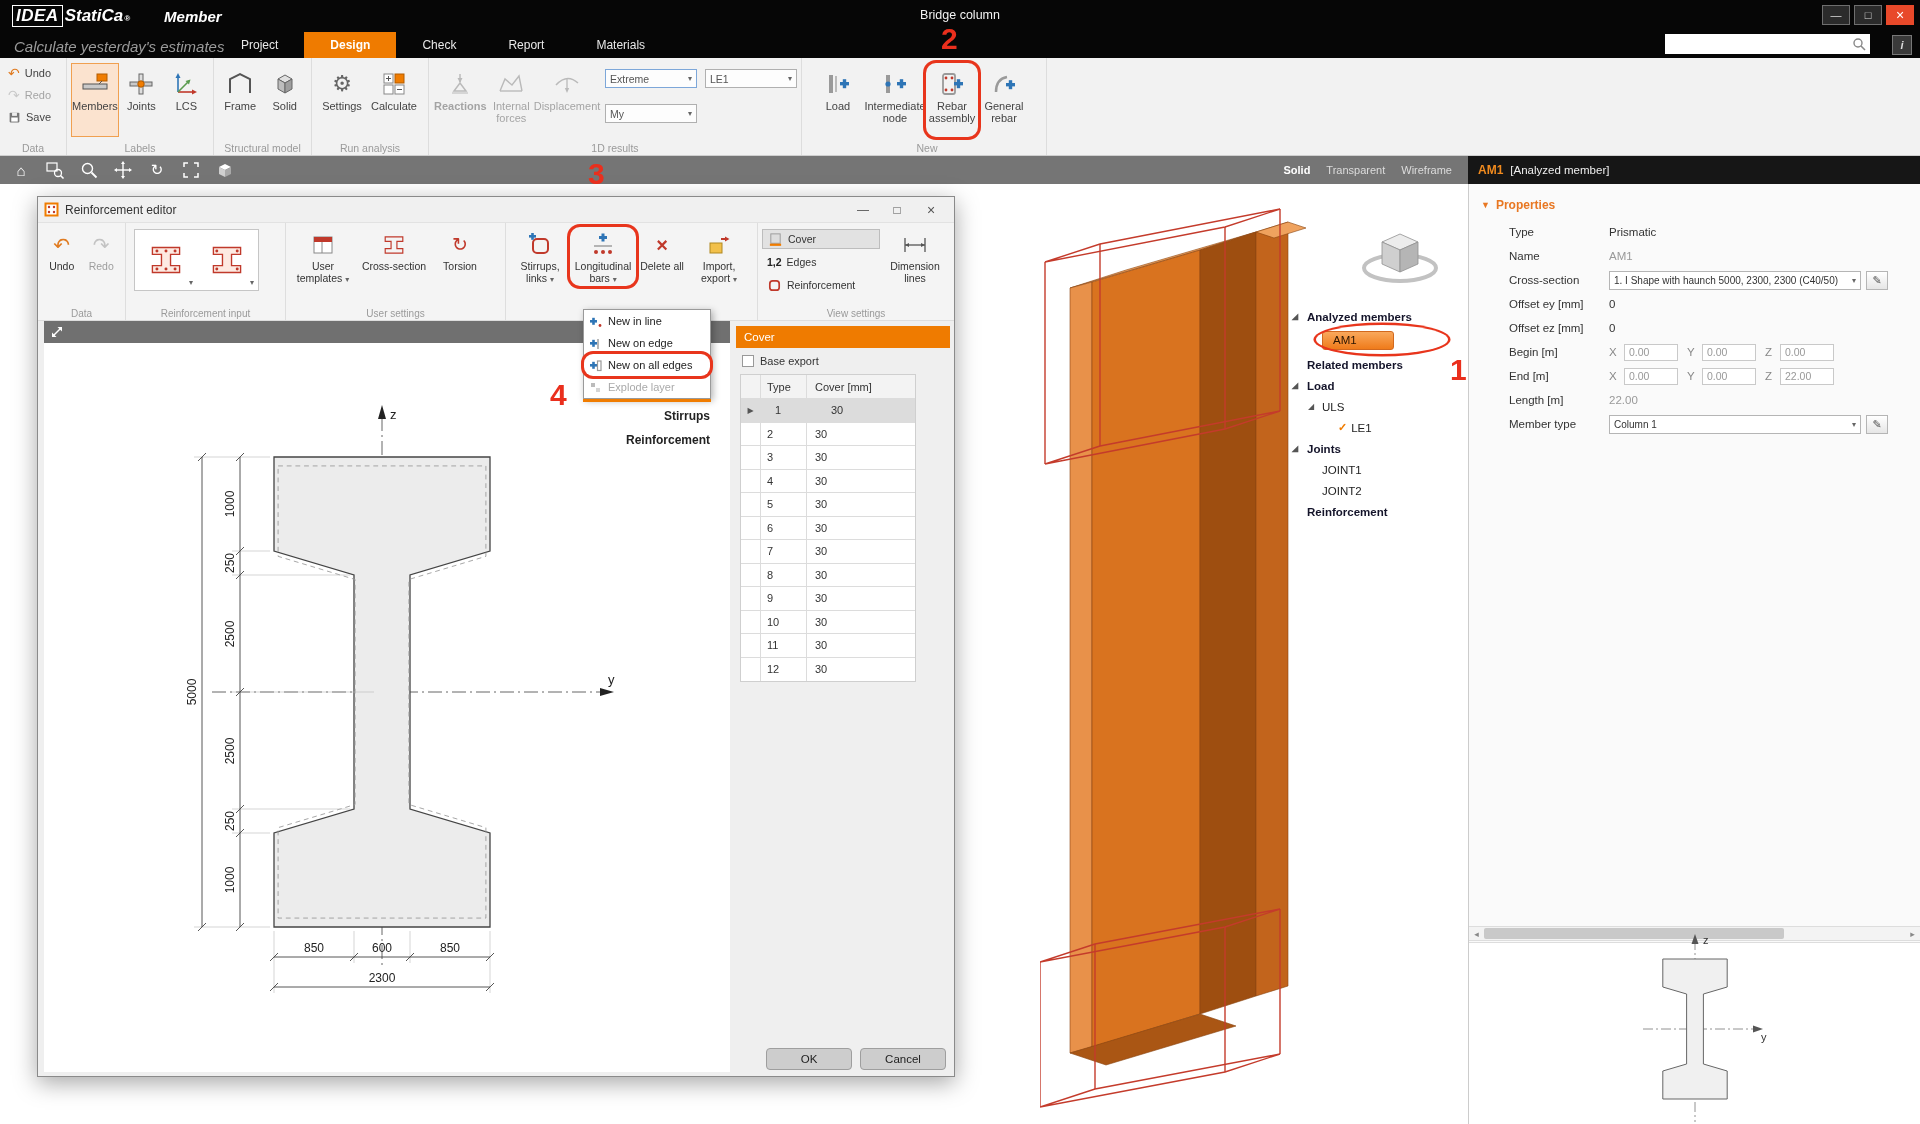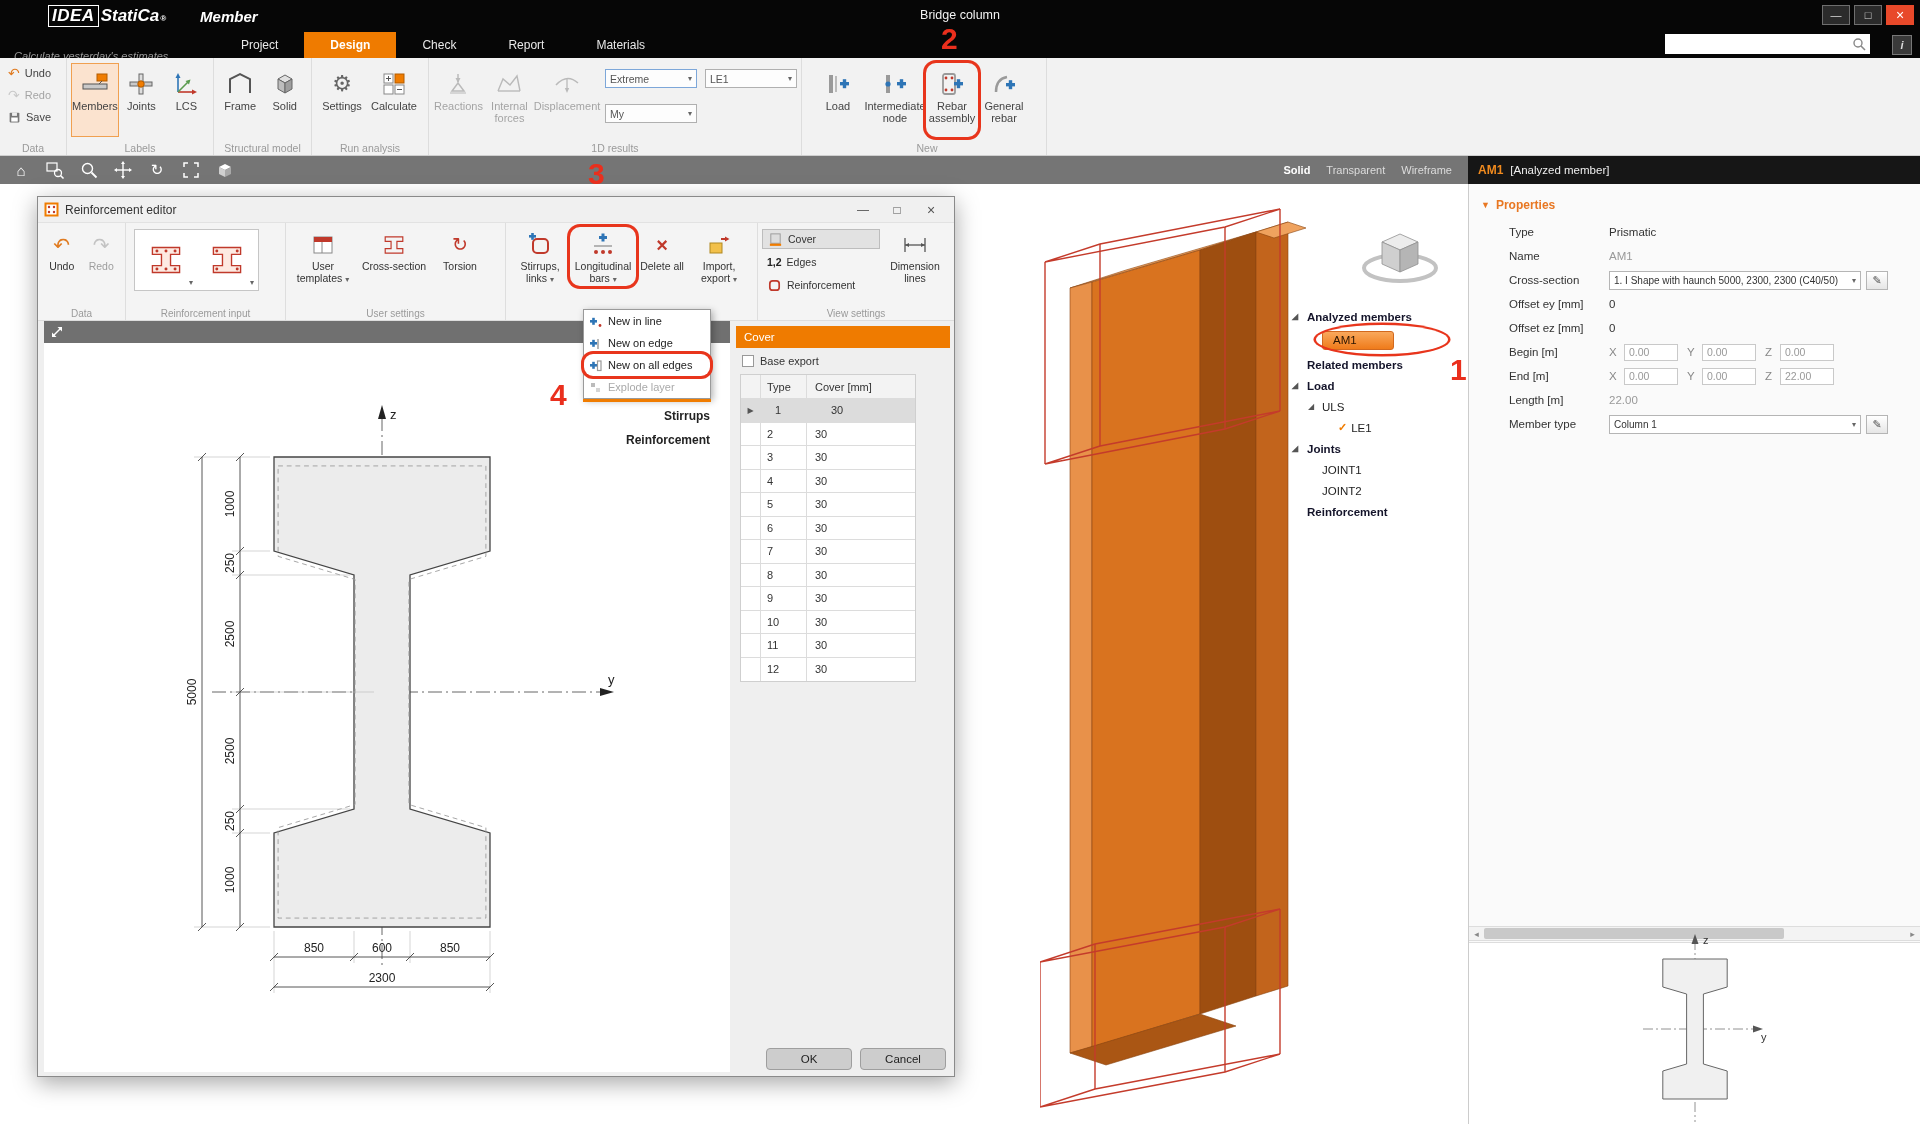--- a/index.html
+++ b/index.html
@@ -2,32 +2,32 @@
 <html><head>
 <meta charset="utf-8">
 <style>
   * { margin:0; padding:0; box-sizing:border-box; }
   html,body { width:1920px; height:1124px; overflow:hidden; }
   body { font-family:"Liberation Sans", sans-serif; font-size:12px; color:#333; background:#fff; }
   .app { position:relative; width:1920px; height:1124px; background:#fff; overflow:hidden; }
 
   
   .titlebar { position:absolute; left:0; top:0; width:1920px; height:58px; background:#060606; color:#fff; }
-  .tb-row1 { position:relative; height:32px; display:flex; align-items:center;padding-left:36px; }
+  .tb-row1 { position:relative; height:32px; display:flex; align-items:center; }
   .logo { display:flex; align-items:baseline; margin-left:12px; font-style:italic; font-weight:bold; }
   .logo .idea { font-size:17px; letter-spacing:.5px; color:#fff; border:1px solid #fff; padding:0 3px; margin-right:2px; }
   .logo .statica { font-size:17px; color:#fff; }
   .logo .reg { font-size:8px; vertical-align:super; margin-left:1px; }
   .appname { font-style:italic; font-weight:bold; font-size:15px; margin-left:34px; }
   .doc-title { position:absolute; left:50%; transform:translateX(-50%); top:8px; font-size:12.5px; color:#f2f2f2; }
   .winbtns { position:absolute; right:6px; top:5px; display:flex; gap:4px; }
   .winbtn { width:28px; height:20px; background:#2b2b2b; border:1px solid #6e6e6e; color:#ddd; font-size:11px; display:flex; align-items:center; justify-content:center; cursor:default; }
   .winbtn.close { background:#e8492a; border-color:#e8492a; color:#fff; font-size:14px; }
   .tb-row2 { position:relative; height:26px; display:flex; align-items:flex-end; }
-  .tagline { position:absolute; left:14px; top:18px; font-style:italic; font-size:11px; color:#9a9a9a; }
+  .tagline { position:absolute; left:14px; top:6px; font-style:italic; font-size:15px; color:#9a9a9a; }
   .tabs { position:absolute; left:215px; bottom:0; display:flex; }
   .tab { height:26px; line-height:26px; padding:0 26px; color:#e8e8e8; font-size:12px; cursor:default; }
   .tab.active { background:#ef7b00; color:#fff; font-weight:bold; }
   .searchbox { position:absolute; right:50px; bottom:4px; width:205px; height:20px; background:#fff; display:flex; align-items:center; padding:0 4px; }
   .searchbox input { border:none; outline:none; flex:1; font-size:11px; font-family:"Liberation Sans",sans-serif; }
   .infobtn { position:absolute; right:8px; bottom:3px; width:20px; height:20px; background:#3a3a3a; border:1px solid #777; color:#ddd; font-size:11px; font-weight:bold; display:flex; align-items:center; justify-content:center; font-style:italic; }
 
   
   .ribbon { position:absolute; left:0; top:58px; width:1920px; height:98px; background:#f2f2f2; border-bottom:1px solid #cfcfcf; display:flex; }
   .rgroup { position:relative; height:100%; border-right:1px solid #dddddd; padding:5px 4px 16px 4px; }
@@ -285,21 +285,21 @@
               </svg>
             </span>
           <span>Calculate</span>
         </div>
       </div>
       <div class="rgroup-label">Run analysis</div>
     </div>
 
     <div class="rgroup" style="width:373px;">
       <div class="rrow">
-        <div class="rbtn dis" style="width:56px;">
+        <div class="rbtn dis" style="width:56px;font-weight:bold;">
           <span class="ric">
               <svg width="26" height="26" viewBox="0 0 26 26">
                 <polygon points="13,12 7,20 19,20" fill="none" stroke="#777" stroke-width="1.5"></polygon>
                 <line x1="13" y1="3" x2="13" y2="11" stroke="#777" stroke-width="1.5"></line>
                 <polygon points="13,12 10.5,7 15.5,7" fill="#777"></polygon>
                 <line x1="5" y1="22" x2="21" y2="22" stroke="#777"></line>
               </svg>
             </span>
           <span>Reactions</span>
         </div>

